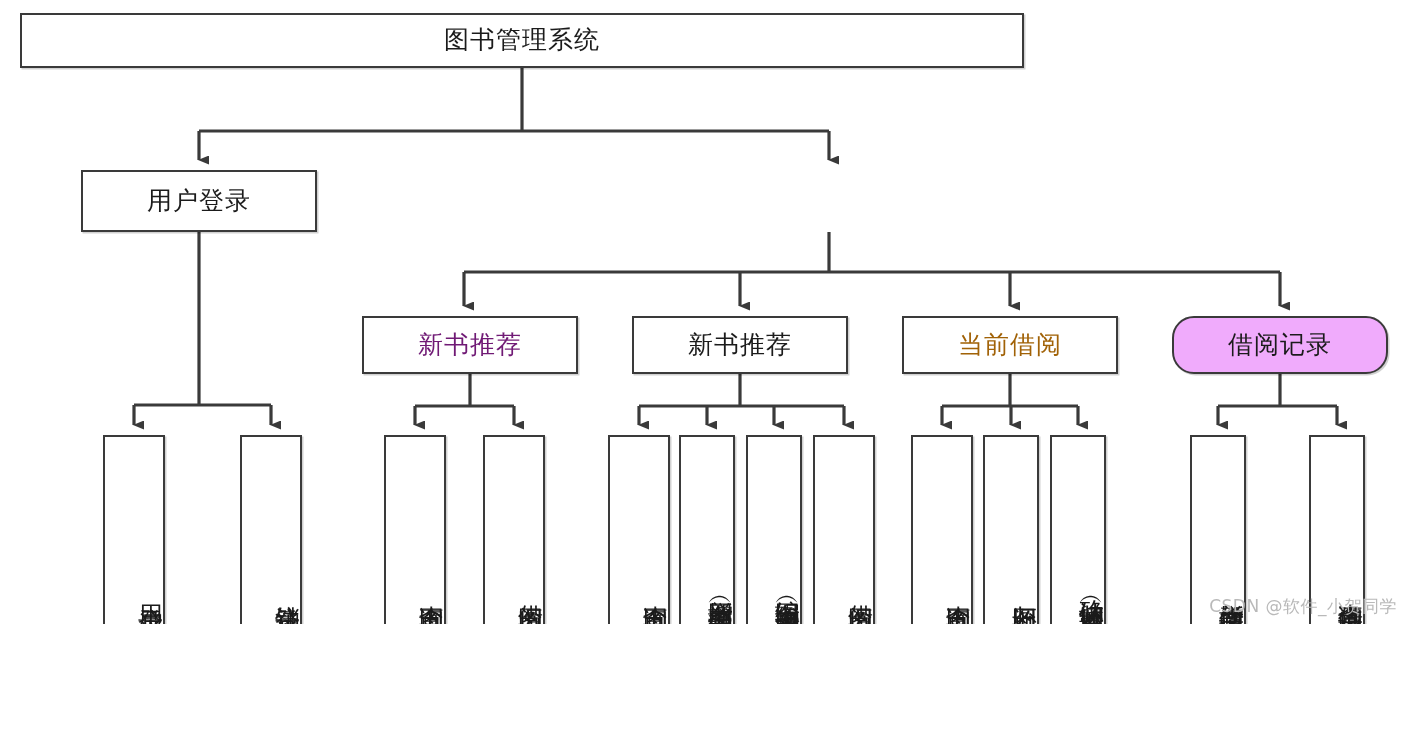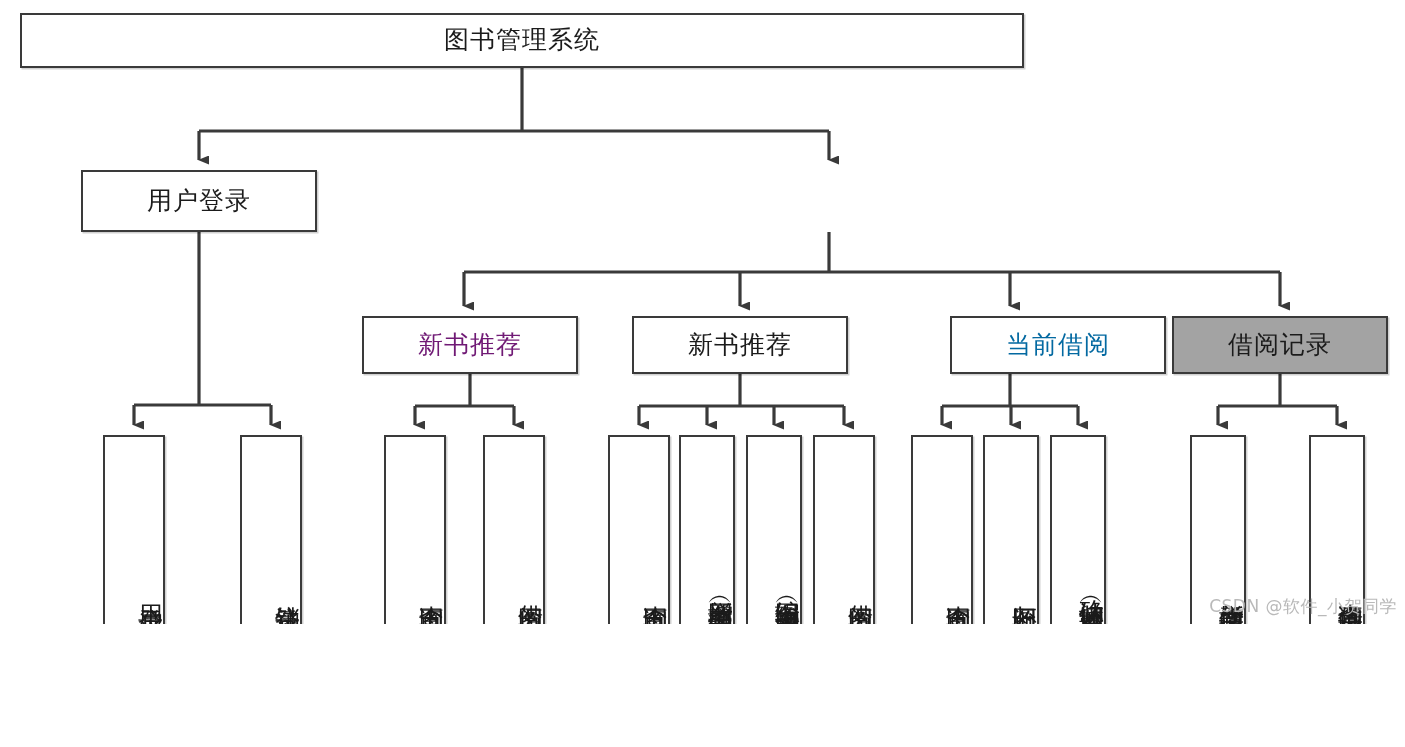--- a/index.html
+++ b/index.html
@@ -124,22 +124,22 @@
       <path d="M 1337,406 L 1337,425" marker-end="url(#arrowhead)"></path>
     </g>
   </svg>
 
   <div class="node horiz" style="left: 20px; top: 13px; width: 1004px; height: 55px; border-color: rgb(58, 58, 58); background: rgb(255, 255, 255); color: rgb(27, 27, 27);">图书管理系统</div>
 
   <div class="node horiz" style="left: 81px; top: 170px; width: 236px; height: 62px; border-color: rgb(58, 58, 58); background: rgb(255, 255, 255); color: rgb(27, 27, 27);">用户登录</div>
 
   <div class="node horiz" style="left: 362px; top: 316px; width: 216px; height: 58px; border-color: rgb(58, 58, 58); background: rgb(255, 255, 255); color: #701a75;">新书推荐</div>
   <div class="node horiz" style="left: 632px; top: 316px; width: 216px; height: 58px; border-color: rgb(58, 58, 58); background: rgb(255, 255, 255); color: rgb(27, 27, 27);">新书推荐</div>
-  <div class="node horiz" style="left: 902px; top: 316px; width: 216px; height: 58px; border-color: rgb(58, 58, 58); background: rgb(255, 255, 255); color: #0369a1; margin-left: 48px;">当前借阅</div>
-  <div class="node horiz" style="left: 1172px; top: 316px; width: 216px; height: 58px; border-color: rgb(58, 58, 58); background: #a3a3a3; color: rgb(27, 27, 27);">借阅记录</div>
+  <div class="node horiz" style="left: 902px; top: 316px; width: 216px; height: 58px; border-color: rgb(58, 58, 58); background: rgb(255, 255, 255); color: #a16207;">当前借阅</div>
+  <div class="node horiz" style="left: 1172px; top: 316px; width: 216px; height: 58px; border-color: rgb(58, 58, 58); background: #f0abfc; color: rgb(27, 27, 27); border-radius: 22px;">借阅记录</div>
 
   <div class="node vert" style="left: 103px; top: 435px; width: 62px; height: 299px; border-color: rgb(58, 58, 58); background: rgb(255, 255, 255); color: rgb(27, 27, 27);">
       <span class="vtext">用户登录</span>
     </div>
   <div class="node vert" style="left: 240px; top: 435px; width: 62px; height: 299px; border-color: rgb(58, 58, 58); background: rgb(255, 255, 255); color: rgb(27, 27, 27);">
       <span class="vtext">注销登录</span>
     </div>
   <div class="node vert" style="left: 384px; top: 435px; width: 62px; height: 299px; border-color: rgb(58, 58, 58); background: rgb(255, 255, 255); color: rgb(27, 27, 27);">
       <span class="vtext">查询图书</span>
     </div>

